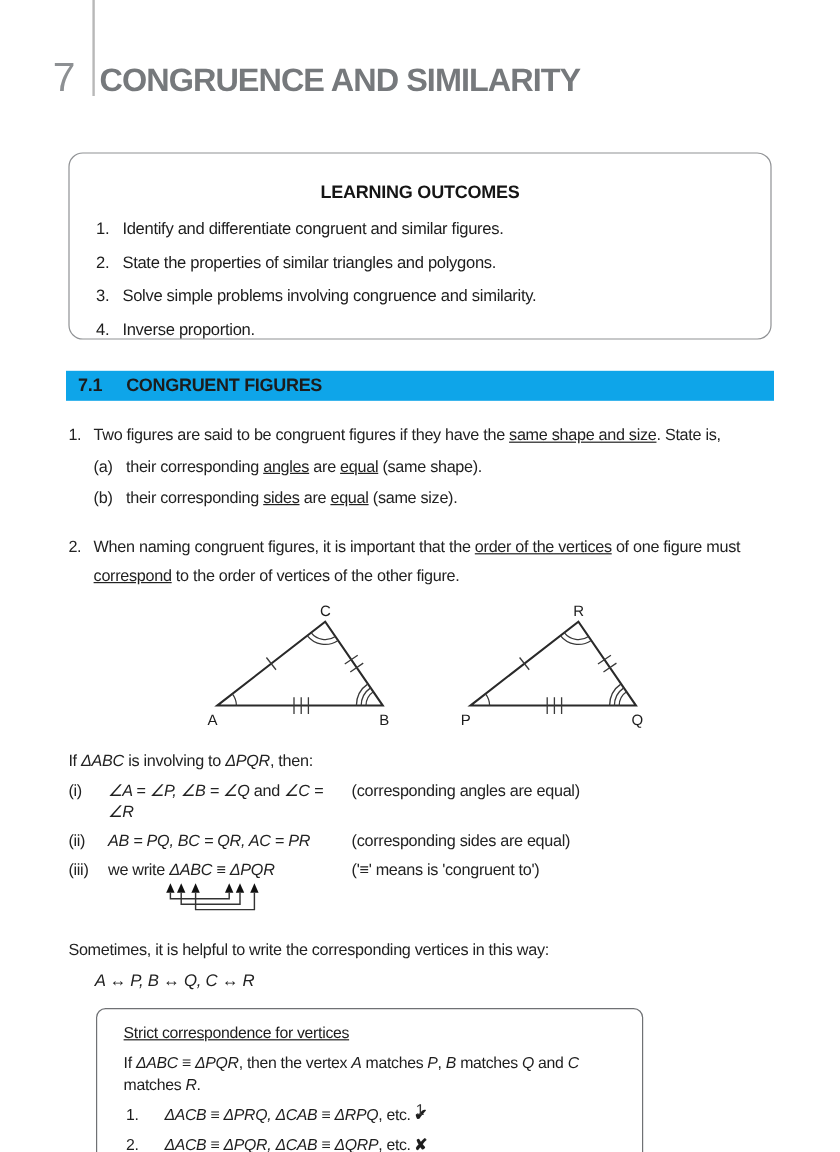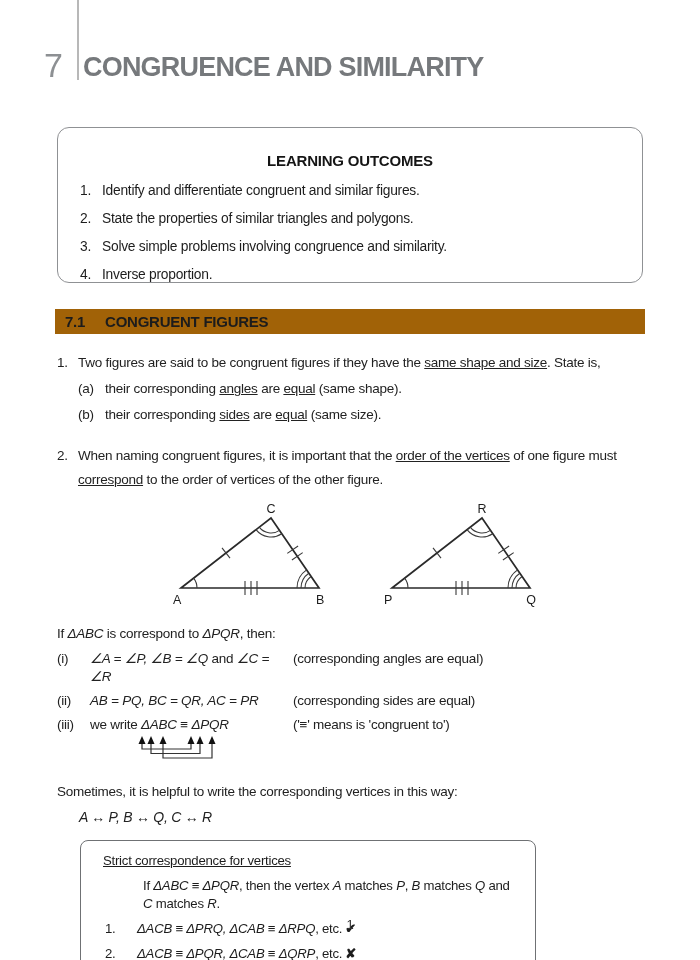--- a/index.html
+++ b/index.html
@@ -33,21 +33,21 @@
     border-radius:12px;
     padding:22px 18px 8px 18px;
     height:124px;
   }
   .lo-title{text-align:center;font-weight:700;font-size:15px;color:#151515;margin:2px 0 12px 0;letter-spacing:-0.2px;}
   .lo-item{display:flex;margin-bottom:8px;line-height:20px;font-size:13.8px;color:#1d1d1d;}
   .lo-num{width:22px;flex:none;margin-left:4px;}
   
   .section-bar{
     margin:26px 55px 0 55px;
-    background:#a16207;
+    background:#0ea5e9;
     height:25px;
     display:flex;align-items:center;
     padding-left:10px;box-sizing:border-box;
     font-weight:700;font-size:15px;color:#1c1c1c;
   }
   .section-number{margin-right:20px;}
   
   .content{margin:0 57px;}
   .pt{display:flex;margin-top:17px;line-height:24px;}
   .pt-num{width:21px;flex:none;}
@@ -77,21 +77,21 @@
   
   .note-box{
     margin:13px 0 0 23px;
     width:456px;box-sizing:border-box;
     border:1.3px solid #6f7174;
     border-radius:8px;
     padding:11px 22px 12px 22px;
     font-size:13.2px;color:#1d1d1d;
   }
   .note-title{text-decoration:underline;margin-bottom:7px;line-height:18px;}
-  .note-line{margin-bottom:6px;line-height:18px;margin-left:40px;}
+  .note-line{margin-bottom:6px;line-height:18px;}
   .note-item{display:flex;margin-top:7px;line-height:18px;}
   .note-num{width:32px;flex:none;margin-left:2px;}
   .note-mark{font-weight:700;margin-left:3px;}
   
   .footer{position:absolute;bottom:28px;left:0;width:100%;text-align:center;font-size:13px;color:#333;}
 </style>
 </head>
 <body>
 
 <div class="page">
@@ -182,21 +182,21 @@
         <path class="tri-mark" d="M128 84 A22 22 0 0 1 137.6 65.9"></path>
         <path class="tri-mark" d="M90.2 23.2 A15 15 0 0 0 110.5 26.4"></path>
         <path class="tri-mark" d="M87 25.7 A19 19 0 0 0 112.7 29.7"></path>
         <text class="tri-label" x="8" y="100" text-anchor="middle">P</text>
         <text class="tri-label" x="151" y="100" text-anchor="middle">Q</text>
         <text class="tri-label" x="102" y="9" text-anchor="middle">R</text>
       </svg>
     </div>
 
     <div class="cong">
-      <div class="cong-intro"><span>If </span><span style="font-style: italic;">ΔABC</span><span> is correspond to </span><span style="font-style: italic;">ΔPQR</span><span>, then:</span></div>
+      <div class="cong-intro"><span>If </span><span style="font-style: italic;">ΔABC</span><span> is involving to </span><span style="font-style: italic;">ΔPQR</span><span>, then:</span></div>
 
       <div class="cong-row">
         <span class="cong-label">(i)</span>
         <span class="cong-math"><span style="font-style: italic;">∠A = ∠P, ∠B = ∠Q</span><span> and </span><span style="font-style: italic;">∠C = ∠R</span></span>
         <span class="cong-note">(corresponding angles are equal)</span>
       </div>
       <div class="cong-row">
         <span class="cong-label">(ii)</span>
         <span class="cong-math"><span style="font-style: italic;">AB = PQ, BC = QR, AC = PR</span></span>
         <span class="cong-note">(corresponding sides are equal)</span>

